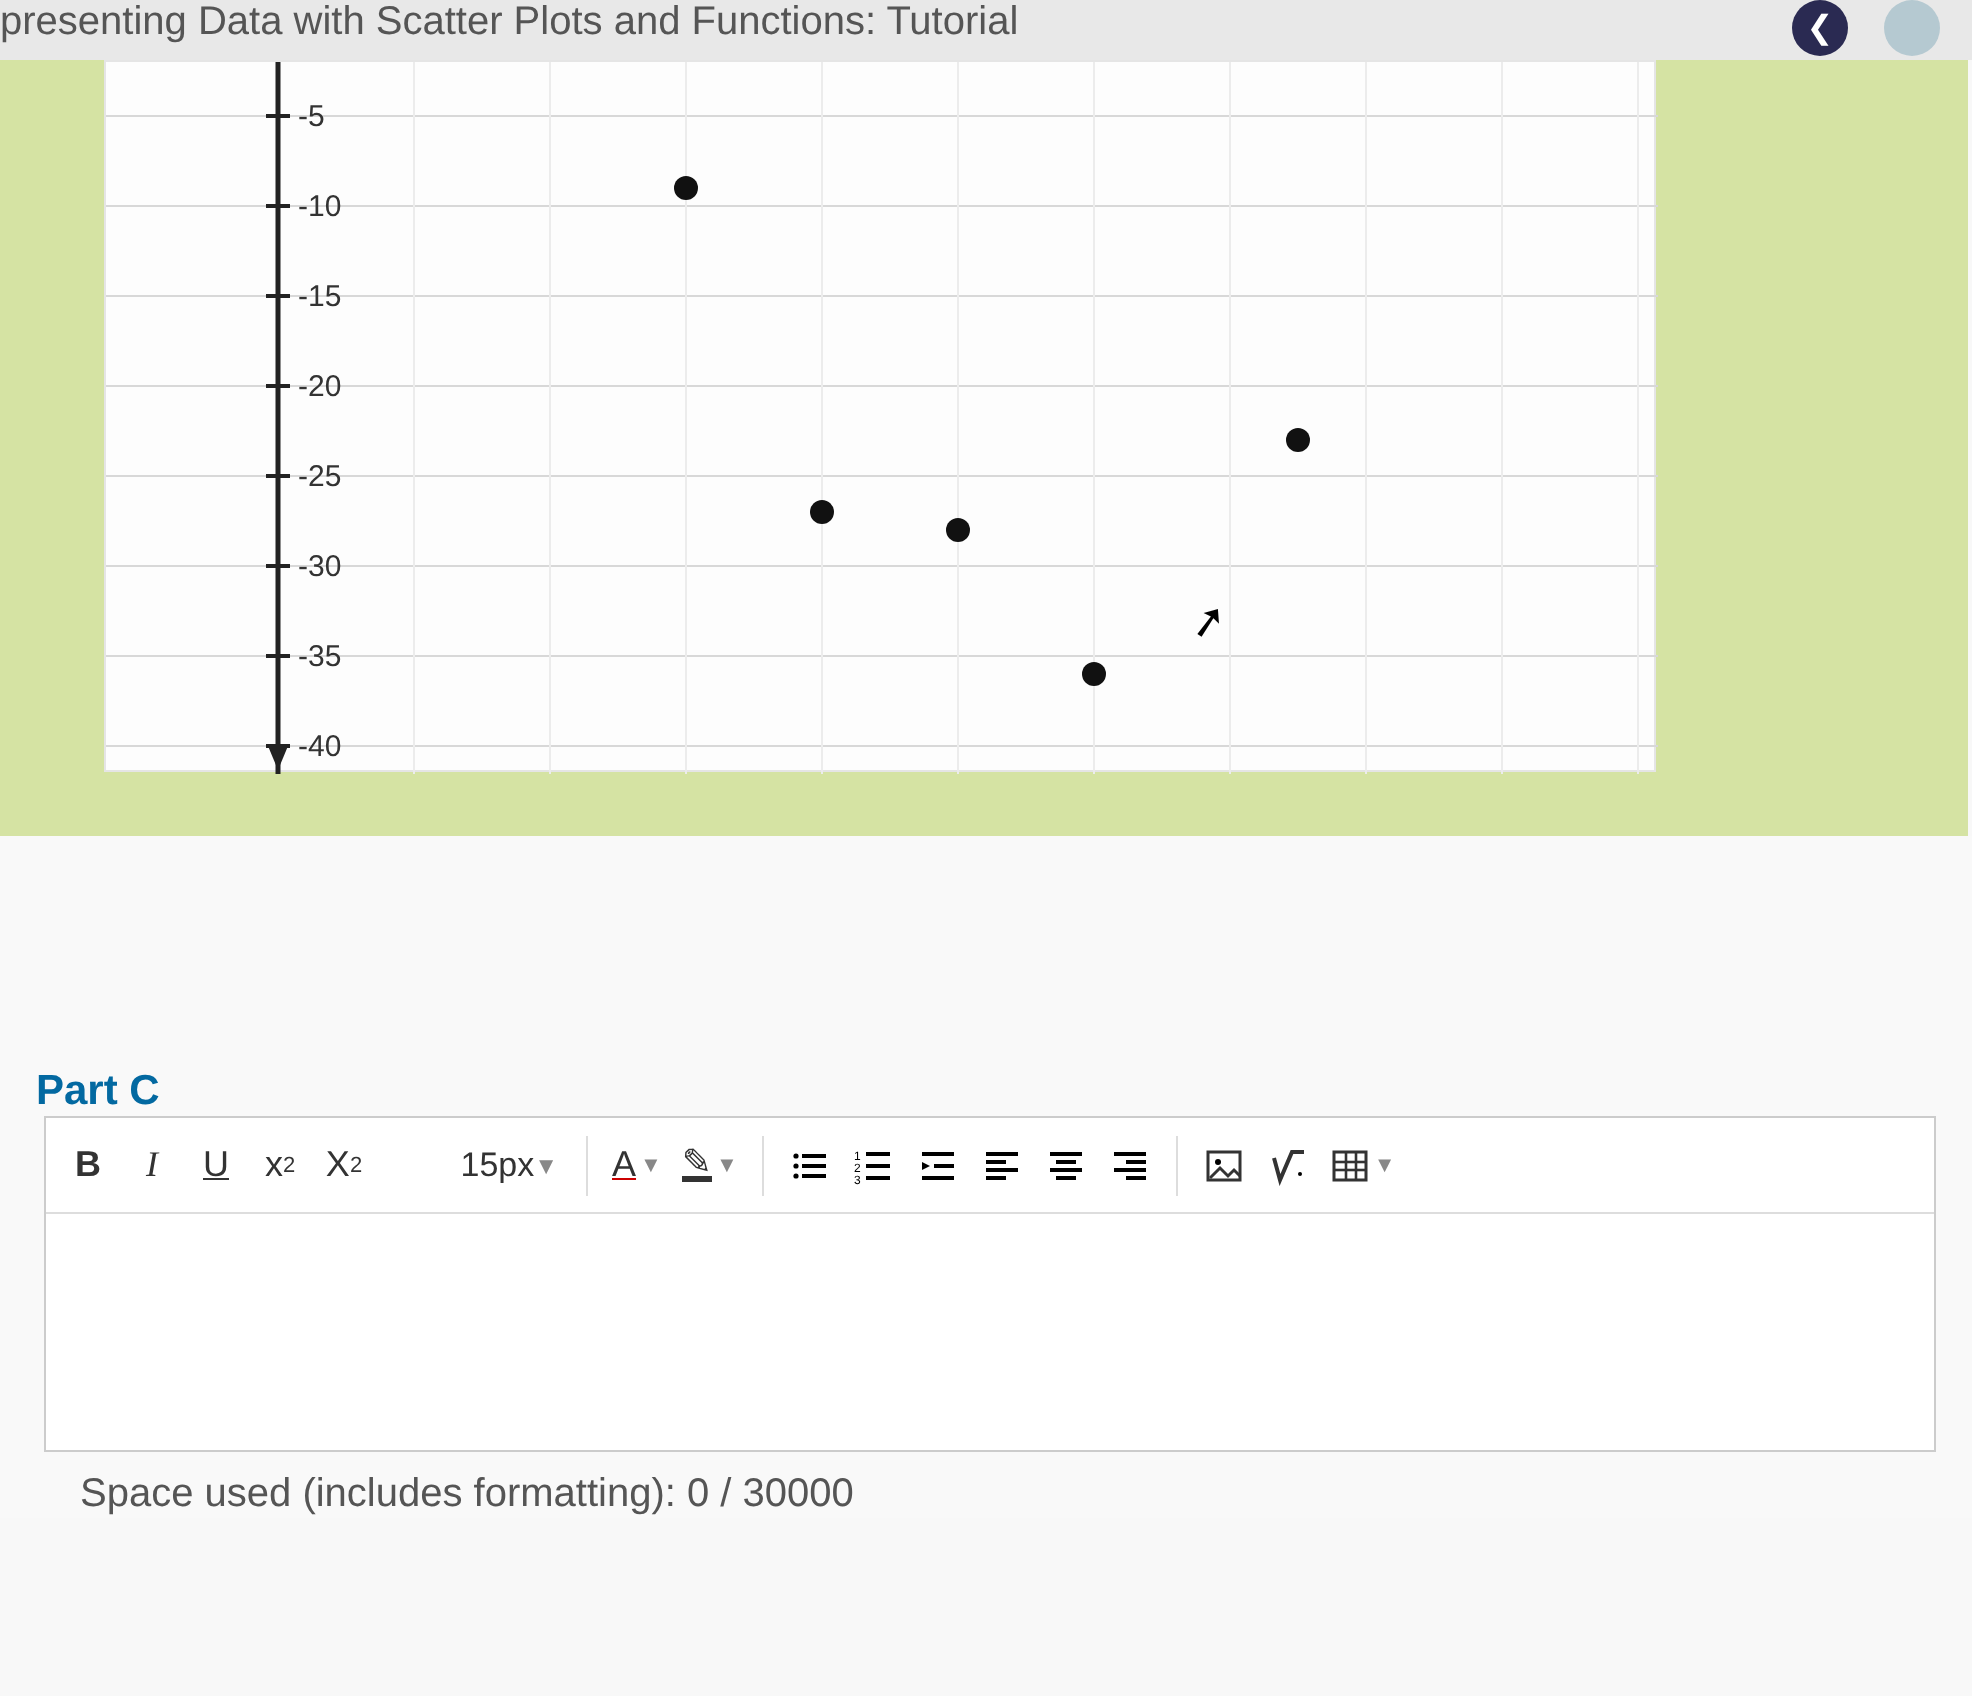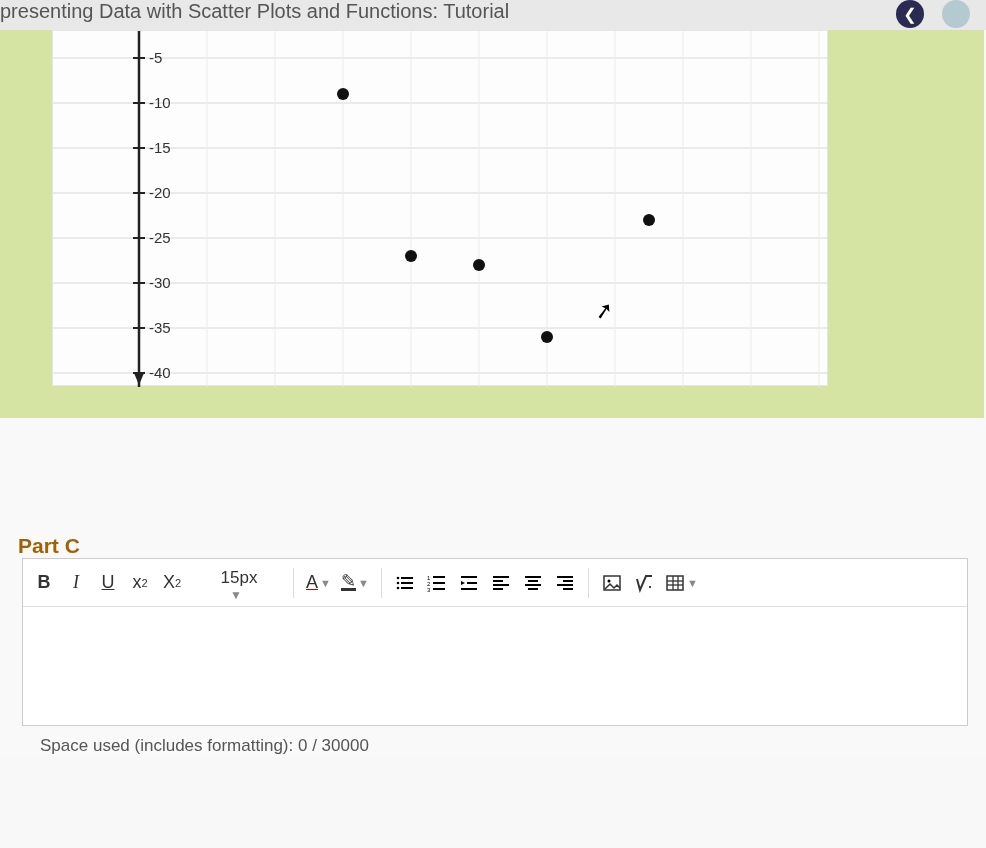--- a/index.html
+++ b/index.html
@@ -46,21 +46,21 @@
     height: 356px;
     position: relative;
     border: 1px solid #e5e5e5;
   }
   .chart-svg { position: absolute; left:0; top:0; }
   .part-region {
     padding: 20px 18px 0 18px;
     background: #f9f9f9;
   }
   .part-title {
-    font-weight: 700; font-size: 21px; color: #a16207;
+    font-weight: 700; font-size: 21px; color: #0369a1;
     margin-top: 96px;
   }
   .part-prompt {
     font-size: 21px; color: #333; margin-top: 8px; margin-bottom: 18px;
   }
   .editor-frame {
     border: 1px solid #ccc;
     background: #fff;
     margin-left: 4px;
   }
@@ -76,31 +76,31 @@
   .toolbar .btn {
     min-width: 30px; height: 32px;
     display: flex; align-items: center; justify-content: center;
     cursor: pointer; border-radius: 3px;
     padding: 0 4px;
   }
   .toolbar .sep { width:1px; height:30px; background:#ddd; margin: 0 6px; }
   .toolbar .fontsize {
     width: 96px; height: 30px; border: none;
     font-size: 17px; color: #333; padding-left: 4px;
-    display:flex; align-items:center; justify-content:space-between;flex-direction:column;
+    display:flex; align-items:center; justify-content:flex-end;
   }
   .toolbar .fontsize .chev { font-size:12px; color:#888; margin-right:6px;}
   .sup { font-size: 11px; vertical-align: super; }
   .sub { font-size: 11px; vertical-align: sub; }
   .edit-area {
     min-height: 118px; width: 100%; padding: 10px; outline: none;
     font-size: 16px;
   }
   .footer-line {
-    font-size: 17px; color: #555; margin: 10px 0 0 22px;
+    font-size: 20px; color: #555; margin: 10px 0 0 22px;
   }
   .chev-small { font-size: 11px; color:#888; margin-left:2px;}
   svg.icon { width:20px; height:20px; }
   .cursor-arrow {
     position:absolute; left:542px; top:267px; font-size:22px; color:#000;
     transform: rotate(-10deg);
   }
 </style>
 </head>
 <body>

